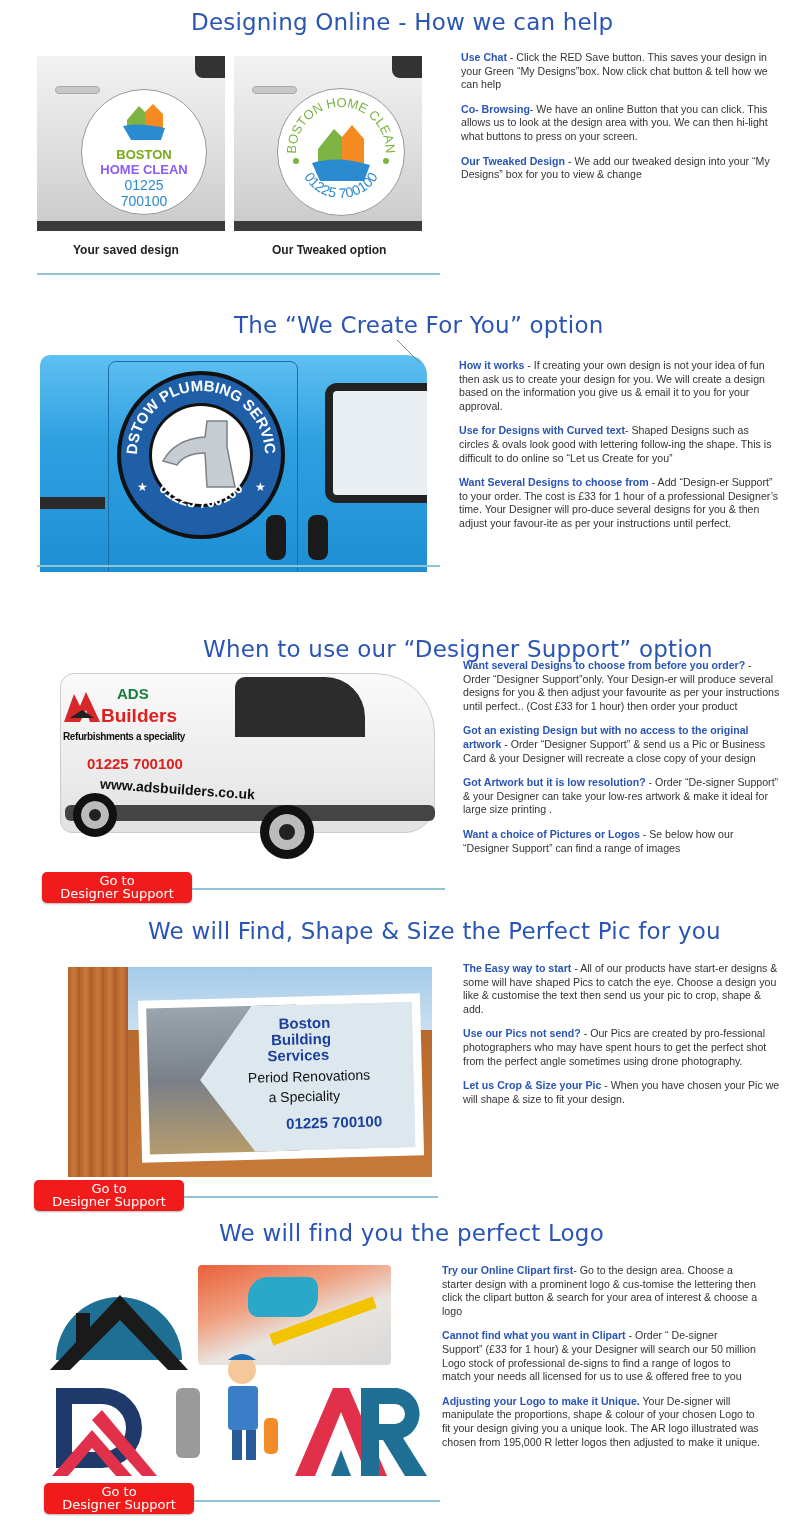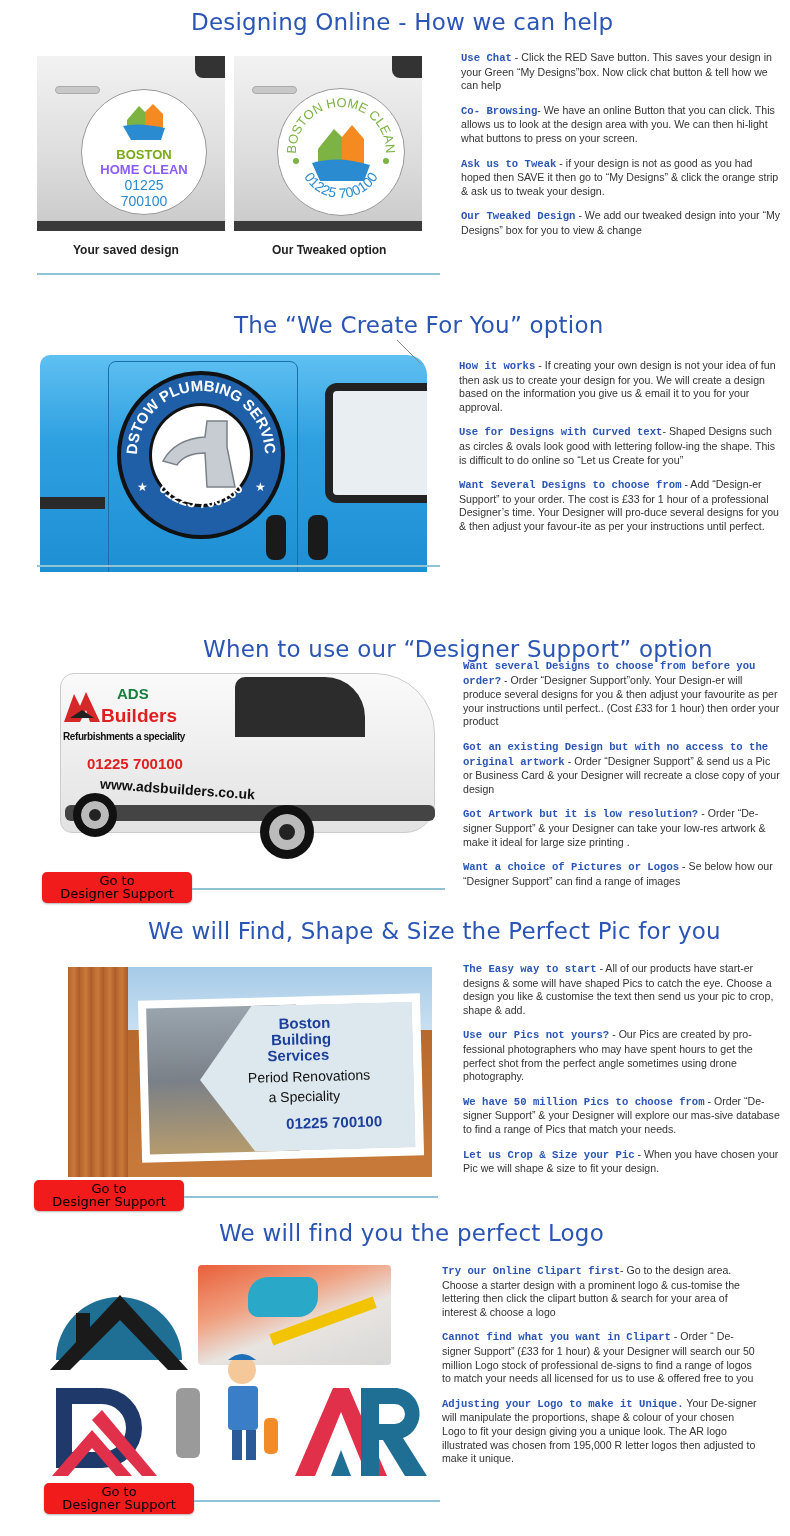--- a/index.html
+++ b/index.html
@@ -1,22 +1,22 @@
 <!DOCTYPE html>
 <html><head>
 <meta charset="utf-8">
 <style>
   * { box-sizing: border-box; margin: 0; padding: 0; }
   body { width: 790px; height: 1536px; background: #ffffff; font-family: "Liberation Sans", sans-serif; position: relative; overflow: hidden; color: #2b2b2b; }
   .h { position: absolute; color: #2a55b5; font-size: 23px; white-space: nowrap; font-family: "DejaVu Sans", sans-serif; font-weight: normal; letter-spacing: 0.2px; }
   .col { position: absolute; font-size: 10.6px; line-height: 13.6px; color: #333; }
   .col p { margin-bottom: 11px; }
-  .col b { color: #2a55b5; font-weight: bold; font-family: Liberation Mono, monospace; }
+  .col b { color: #2a55b5; font-weight: bold; }
   .rule { position: absolute; height: 1.5px; background: #8fc4d6; }
-  .btn { position: absolute; background: #f21b1b; color: #000000; border-radius: 5px; text-align: center; font-size: 13px; line-height: 13px; padding-top: 2px; font-family: "DejaVu Sans", sans-serif; box-shadow: 0 1px 2px rgba(0,0,0,.3); cursor: pointer; }
+  .btn { position: absolute; background: #f21b1b; color: #ffffff; border-radius: 5px; text-align: center; font-size: 13px; line-height: 13px; padding-top: 2px; font-family: "DejaVu Sans", sans-serif; box-shadow: 0 1px 2px rgba(0,0,0,.3); cursor: pointer; }
   .cap { position: absolute; font-weight: bold; font-size: 12px; color: #222; }
   .door { position: absolute; background: linear-gradient(180deg,#f2f2f2 0%,#dcdcdc 60%,#c9c9c9 100%); overflow: hidden; }
   .door .bottom { position: absolute; left: 0; right: 0; bottom: 0; height: 10px; background: #3a3a3a; }
   .door .handle { position: absolute; left: 18px; top: 30px; width: 45px; height: 8px; border-radius: 4px; background: #c8c8c8; border: 1px solid #aaa; }
   .door .mirror { position: absolute; right: 0; top: 0; width: 30px; height: 22px; background: #333; border-radius: 0 0 0 8px; }
   .circle { position: absolute; border-radius: 50%; background: #fff; border: 1px solid #999; text-align: center; }
 </style>
 </head>
 <body>
 
@@ -59,21 +59,20 @@
       <path d="M34 74 Q60 66 92 76 L86 92 L42 92 Z" fill="#2a8bd0"></path>
     </svg>
   </div>
 </div>
 <div class="cap" style="left:272px;top:243px;">Our Tweaked option</div>
 <div class="rule" style="left:37px;top:273px;width:403px;"></div>
 
 <div class="col" style="left:461px;top:51px;width:320px;">
   <p><b>Use Chat</b><span> - Click the RED Save button. This saves your design in your Green “My Designs”box. Now click chat button &amp; tell how we can help</span></p>
   <p><b>Co- Browsing</b><span>- We have an online Button that you can click. This allows us to look at the design area with you. We can then hi-light what buttons to press on your screen.</span></p>
-  <p><b>Ask us to Tweak</b><span> - if your design is not as good as you had hoped then SAVE it then go to “My Designs” &amp; click the orange strip &amp; ask us to tweak your design.</span></p>
   <p><b>Our Tweaked Design</b><span> - We add our tweaked design into your  “My Designs” box for you to view &amp; change</span></p>
 </div>
 
 <div class="h" style="left:234px;top:312px;">The “We Create For You” option</div>
 <div style="position:absolute;left:40px;top:355px;width:387px;height:217px;background:linear-gradient(180deg,#5fc0f2 0%,#2ea0e0 40%,#1f8fd4 100%);border-radius:10px 20px 0 0;overflow:hidden;">
   <div style="position:absolute;left:68px;top:6px;width:190px;height:215px;border:1px solid #1a6fa8;border-radius:8px 8px 0 0;"></div>
   <div style="position:absolute;left:285px;top:28px;width:110px;height:120px;background:#e8eef2;border:8px solid #222;border-radius:12px 0 0 12px;"></div>
   <div style="position:absolute;left:0;top:142px;width:65px;height:12px;background:#2a2a2a;"></div>
   <div style="position:absolute;left:226px;top:160px;width:20px;height:45px;background:#1a1a1a;border-radius:8px;"></div>
   <div style="position:absolute;left:268px;top:160px;width:20px;height:45px;background:#1a1a1a;border-radius:8px;"></div>
@@ -149,22 +148,21 @@
   </div>
 </div>
 <div class="btn" style="left:34px;top:1180px;width:150px;height:31px;">
   <div>Go to</div>
   <div>Designer Support</div>
 </div>
 <div class="rule" style="left:184px;top:1196px;width:254px;"></div>
 
 <div class="col" style="left:463px;top:962px;width:318px;">
   <p><b>The Easy way to start</b><span> - All of our products have start-er designs &amp; some will have shaped Pics to catch the eye. Choose a design you like  &amp; customise the text then send us your pic to crop, shape &amp; add.</span></p>
-  <p><b>Use our Pics not yours?</b><span> - Our Pics are created by pro-fessional photographers who may have spent hours to get the perfect shot from the perfect angle sometimes using drone photography.</span></p>
-  <p><b>We have 50 million Pics to choose from</b><span> - Order “De-signer Support” &amp; your Designer will  explore our mas-sive database to find a range of Pics that match your needs.</span></p>
+  <p><b>Use our Pics not send?</b><span> - Our Pics are created by pro-fessional photographers who may have spent hours to get the perfect shot from the perfect angle sometimes using drone photography.</span></p>
   <p><b>Let us Crop &amp; Size your Pic</b><span> - When you have chosen your Pic we will shape &amp; size to fit your design.</span></p>
 </div>
 
 <div class="h" style="left:219px;top:1220px;">We will find you the perfect Logo</div>
 <svg style="position:absolute;left:50px;top:1275px;" width="138" height="95" viewBox="0 0 138 95">
   <path d="M6 85 A63 63 0 1 1 132 85 Z" fill="#1f6f95"></path>
   <polygon points="0,95 70,20 138,95 118,95 70,45 20,95" fill="#1a1a1a"></polygon>
   <polygon points="26,70 26,38 40,38 40,55" fill="#1a1a1a"></polygon>
 </svg>
 <div style="position:absolute;left:198px;top:1265px;width:193px;height:100px;background:linear-gradient(160deg,#e9603a 0%,#f0a080 35%,#e8e4e0 60%,#d8d8d8 100%);border-radius:4px;">

